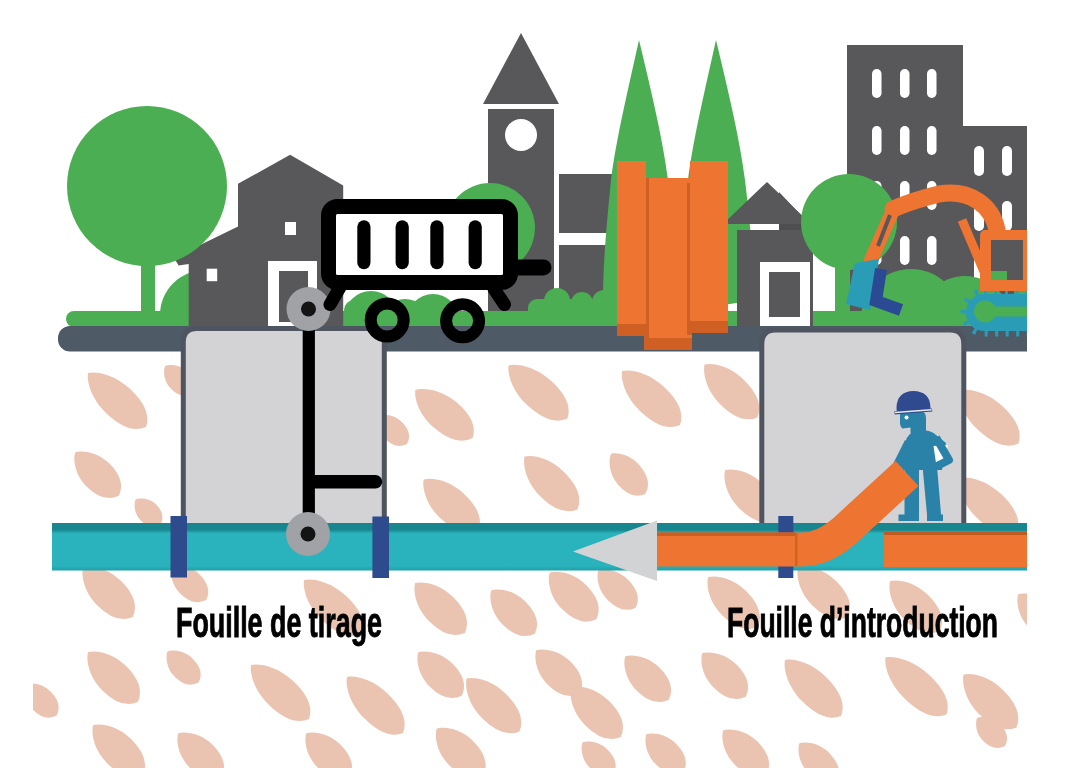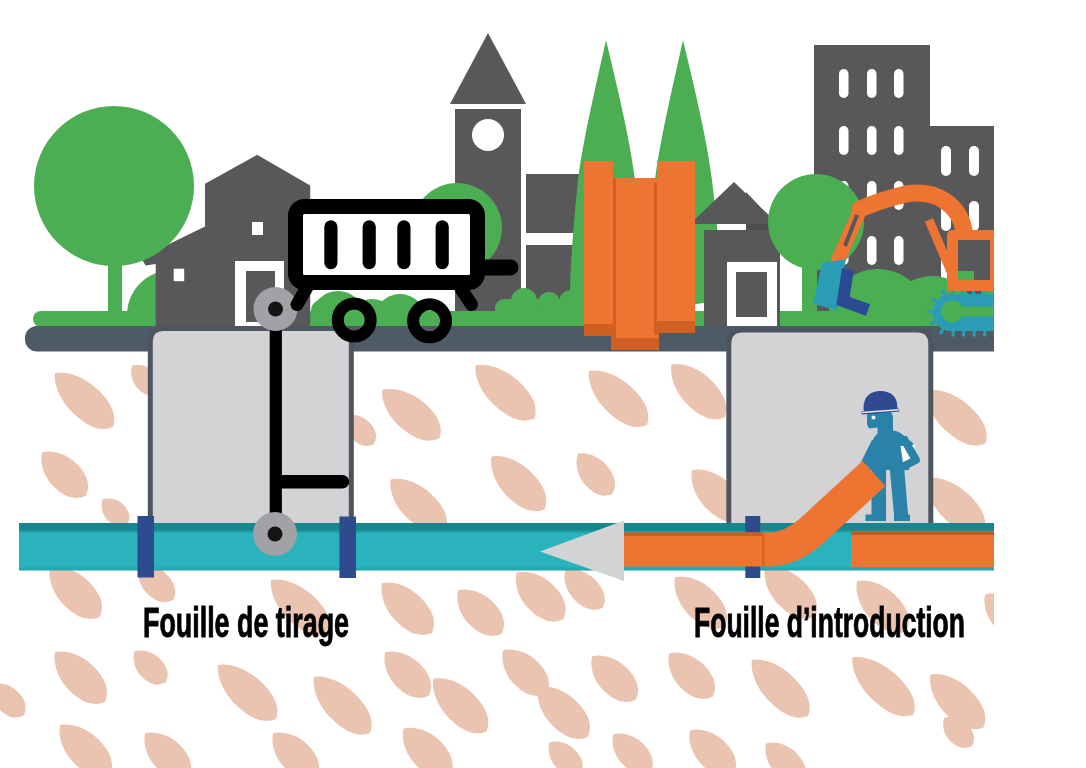--- a/index.html
+++ b/index.html
@@ -1,16 +1,16 @@
 <!DOCTYPE html>
 <html><head>
 <meta charset="utf-8">
 <style>
   html,body{margin:0;padding:0;background:#fff;}
-  #stage{position:relative;width:994px;height:768px;overflow:hidden;background:#fff;}
+  #stage{position:relative;width:994px;height:768px;overflow:hidden;background:#fff;padding-left:33px;}
   svg{display:block;}
 </style>
 </head>
 <body>
 <div id="stage">
 <svg width="1086" height="768" viewBox="0 0 1086 768" xmlns="http://www.w3.org/2000/svg">
 <defs>
   <clipPath id="above">
           <rect x="0" y="0" width="1086" height="350"></rect>
         </clipPath>

